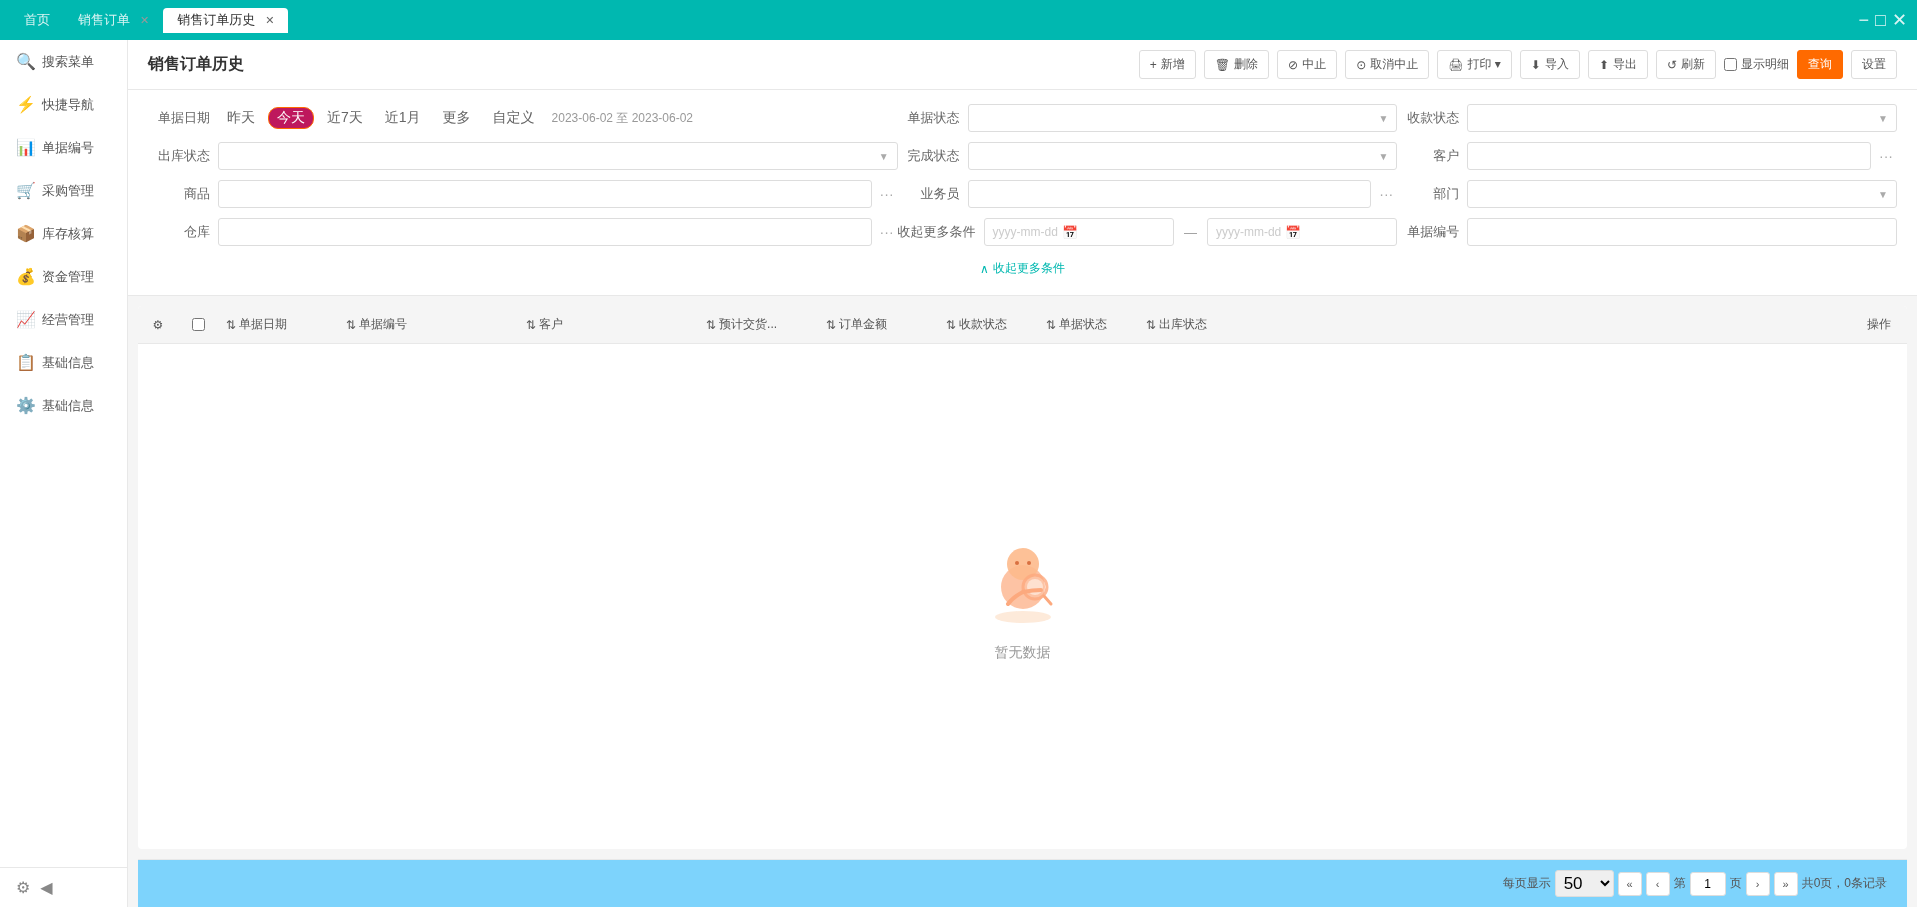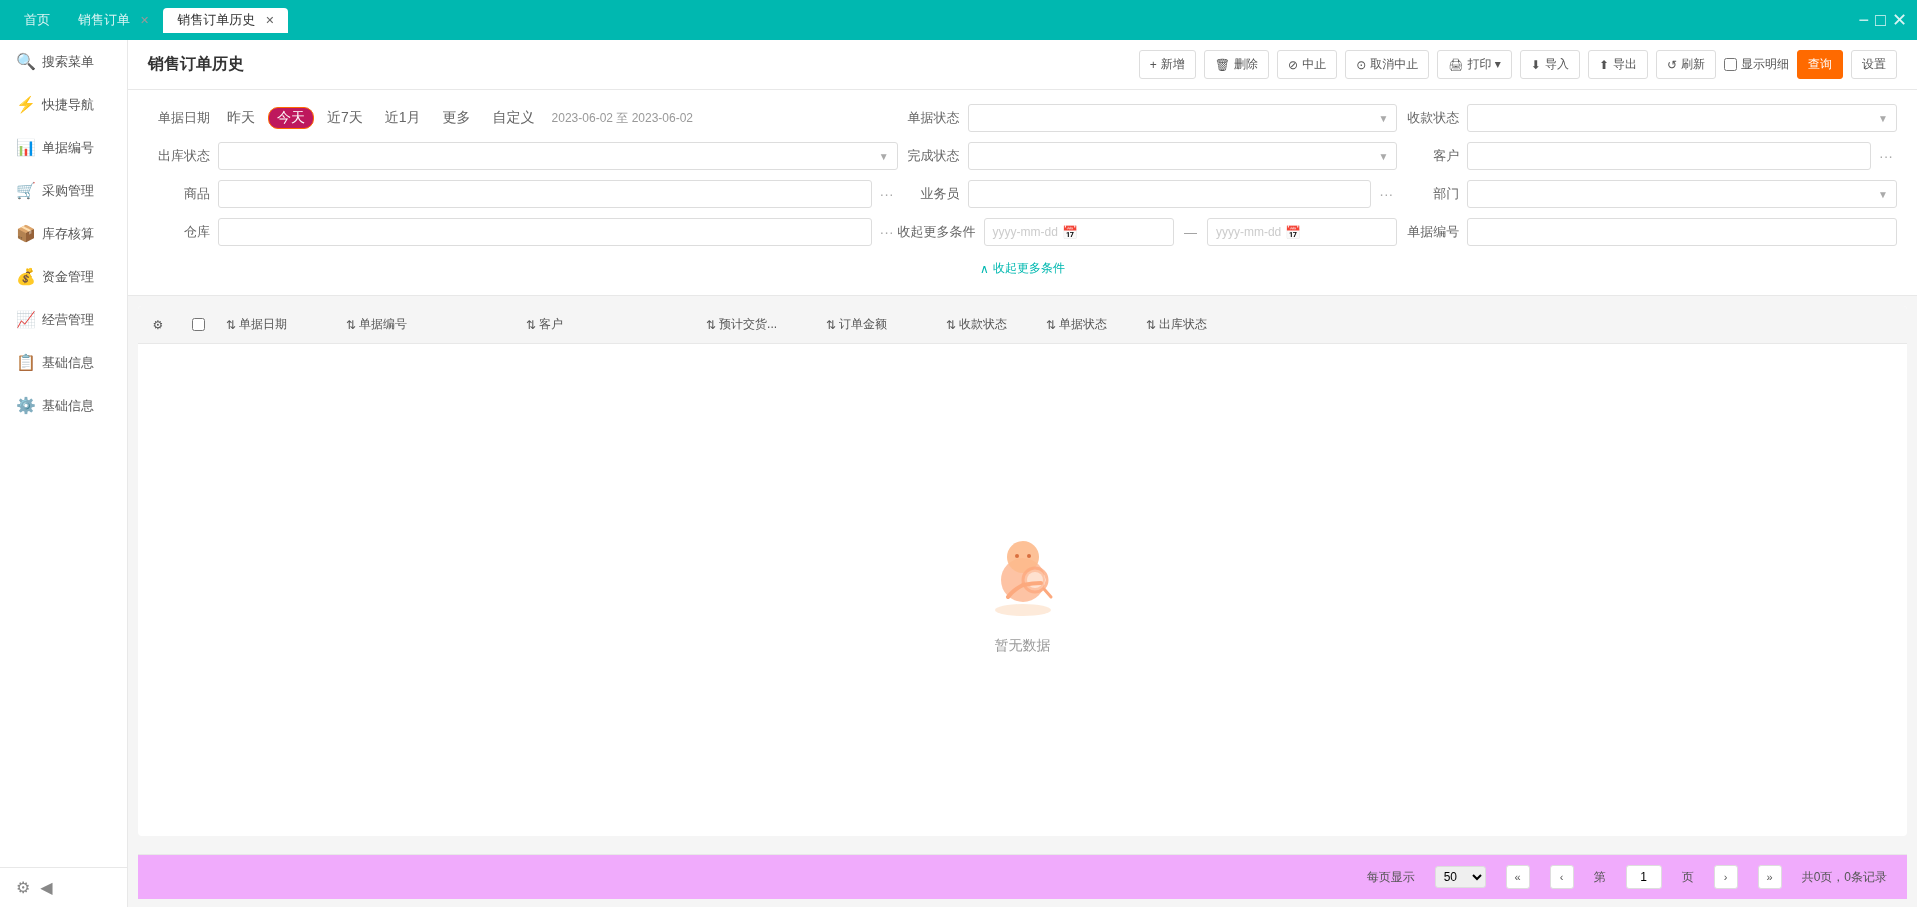--- a/index.html
+++ b/index.html
@@ -69,22 +69,22 @@
     .th-receipt { width: 100px; }
     .th-status { width: 100px; }
     .th-ship { width: 120px; }
     .th-action { flex: 1; text-align: right; justify-content: flex-end; padding-right: 16px; }
 
     .table-body { flex: 1; display: flex; flex-direction: column; align-items: center; justify-content: center; }
     .empty-state { display: flex; flex-direction: column; align-items: center; gap: 12px; }
     .empty-text { color: #999; font-size: 14px; }
 
     
-    .table-footer { background: #f0abfc; border-top: 1px solid #e8e8e8; padding: 10px 20px; display: flex; align-items: center; justify-content: flex-end; gap: 20px; font-size: 12px; color: #555; flex-shrink: 0; margin: 8px 10px; }
-    .pagination-select { border: 1px solid #ddd; border-radius: 3px; padding: 2px 4px; font-size: 12px; }
+    .table-footer { background: #7dd3fc; border-top: 1px solid #e8e8e8; padding: 10px 20px; display: flex; align-items: center; justify-content: flex-end; gap: 4px; font-size: 12px; color: #555; flex-shrink: 0; margin: 0 10px; }
+    .pagination-select { border: 1px solid #ddd; border-radius: 3px; padding: 2px 4px; font-size: 17px; }
     .pagination-btn { width: 24px; height: 24px; border: 1px solid #ddd; border-radius: 3px; background: #fff; cursor: pointer; display: flex; align-items: center; justify-content: center; font-size: 11px; color: #555; }
     .pagination-input { width: 36px; height: 24px; border: 1px solid #ddd; border-radius: 3px; text-align: center; font-size: 12px; }
 
     
     .empty-svg { width: 100px; height: 100px; }
   </style>
 </head>
 <body>
 
 <div class="top-bar">
@@ -362,20 +362,23 @@
           <span>⇅</span>
           <span>收款状态</span>
         </div>
         <div class="th th-status">
           <span>⇅</span>
           <span>单据状态</span>
         </div>
         <div class="th th-ship">
           <span>⇅</span>
           <span>出库状态</span>
+        </div>
+        <div class="th th-action">
+          <span>操作</span>
         </div>
       </div>
       <div class="table-body">
         <div class="empty-state">
           <svg class="empty-svg" viewBox="0 0 100 100">
 
             <ellipse cx="50" cy="85" rx="28" ry="6" fill="#fcd5b5" opacity="0.5"></ellipse>
 
             <circle cx="50" cy="55" r="22" fill="#fca97e" opacity="0.7"></circle>
 

